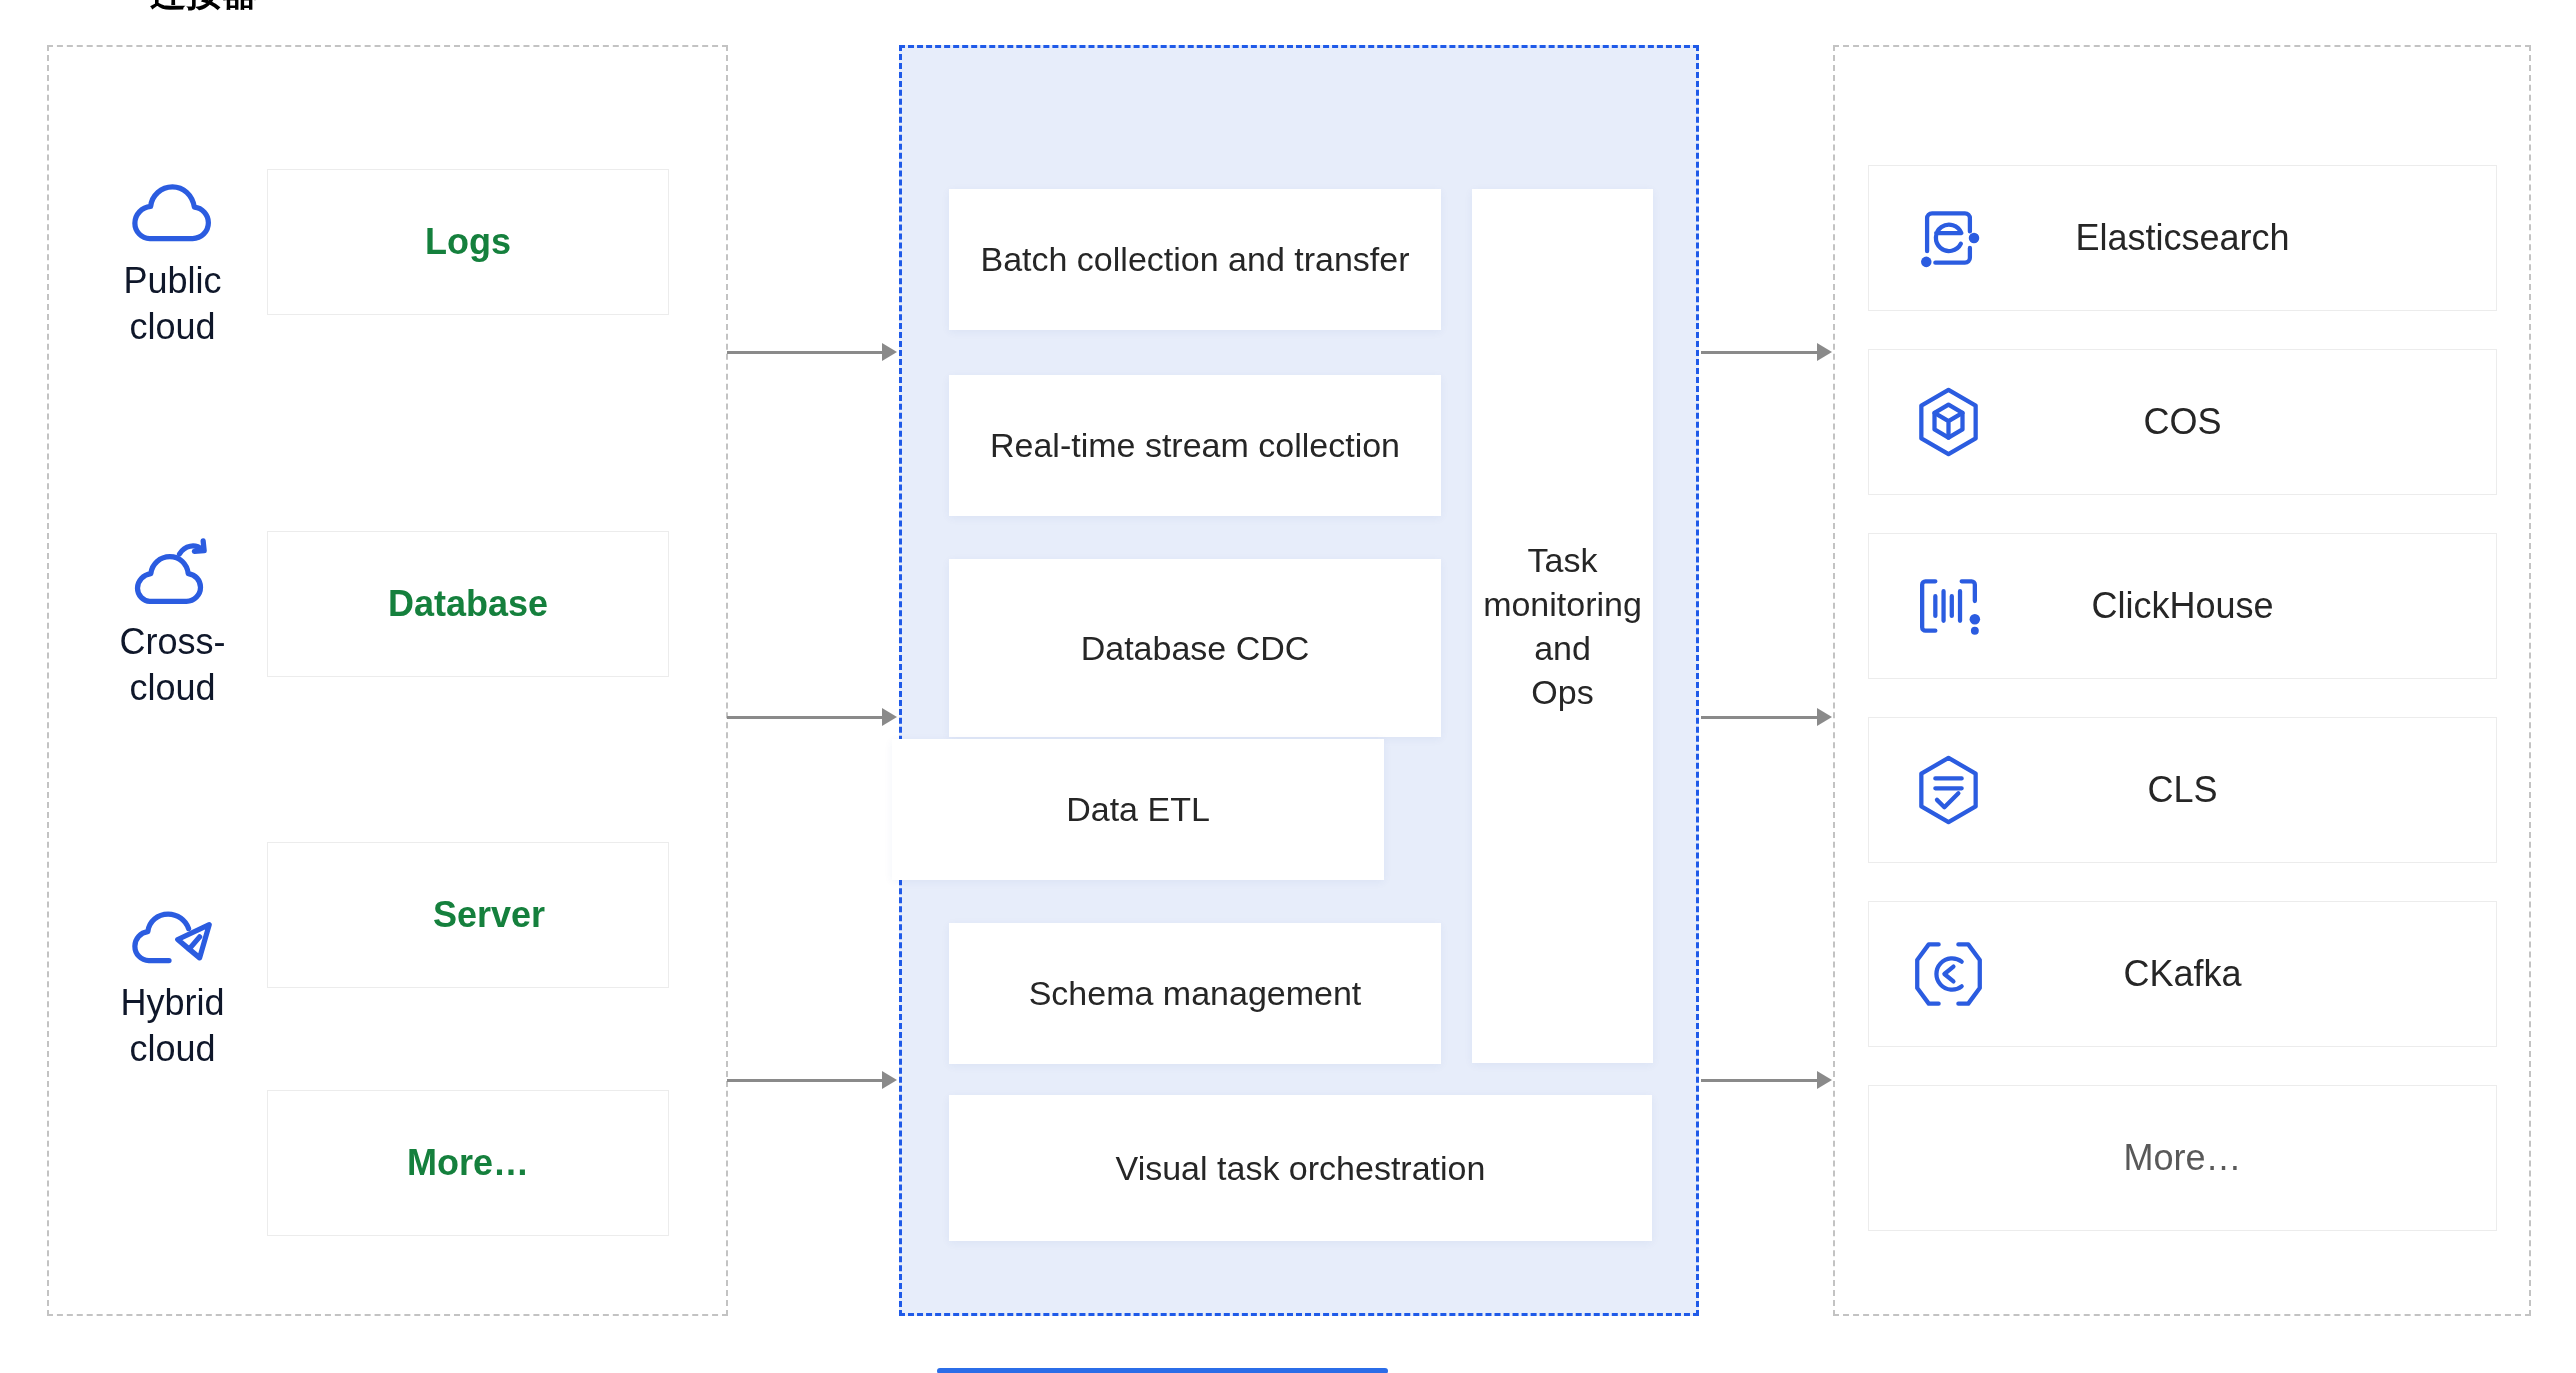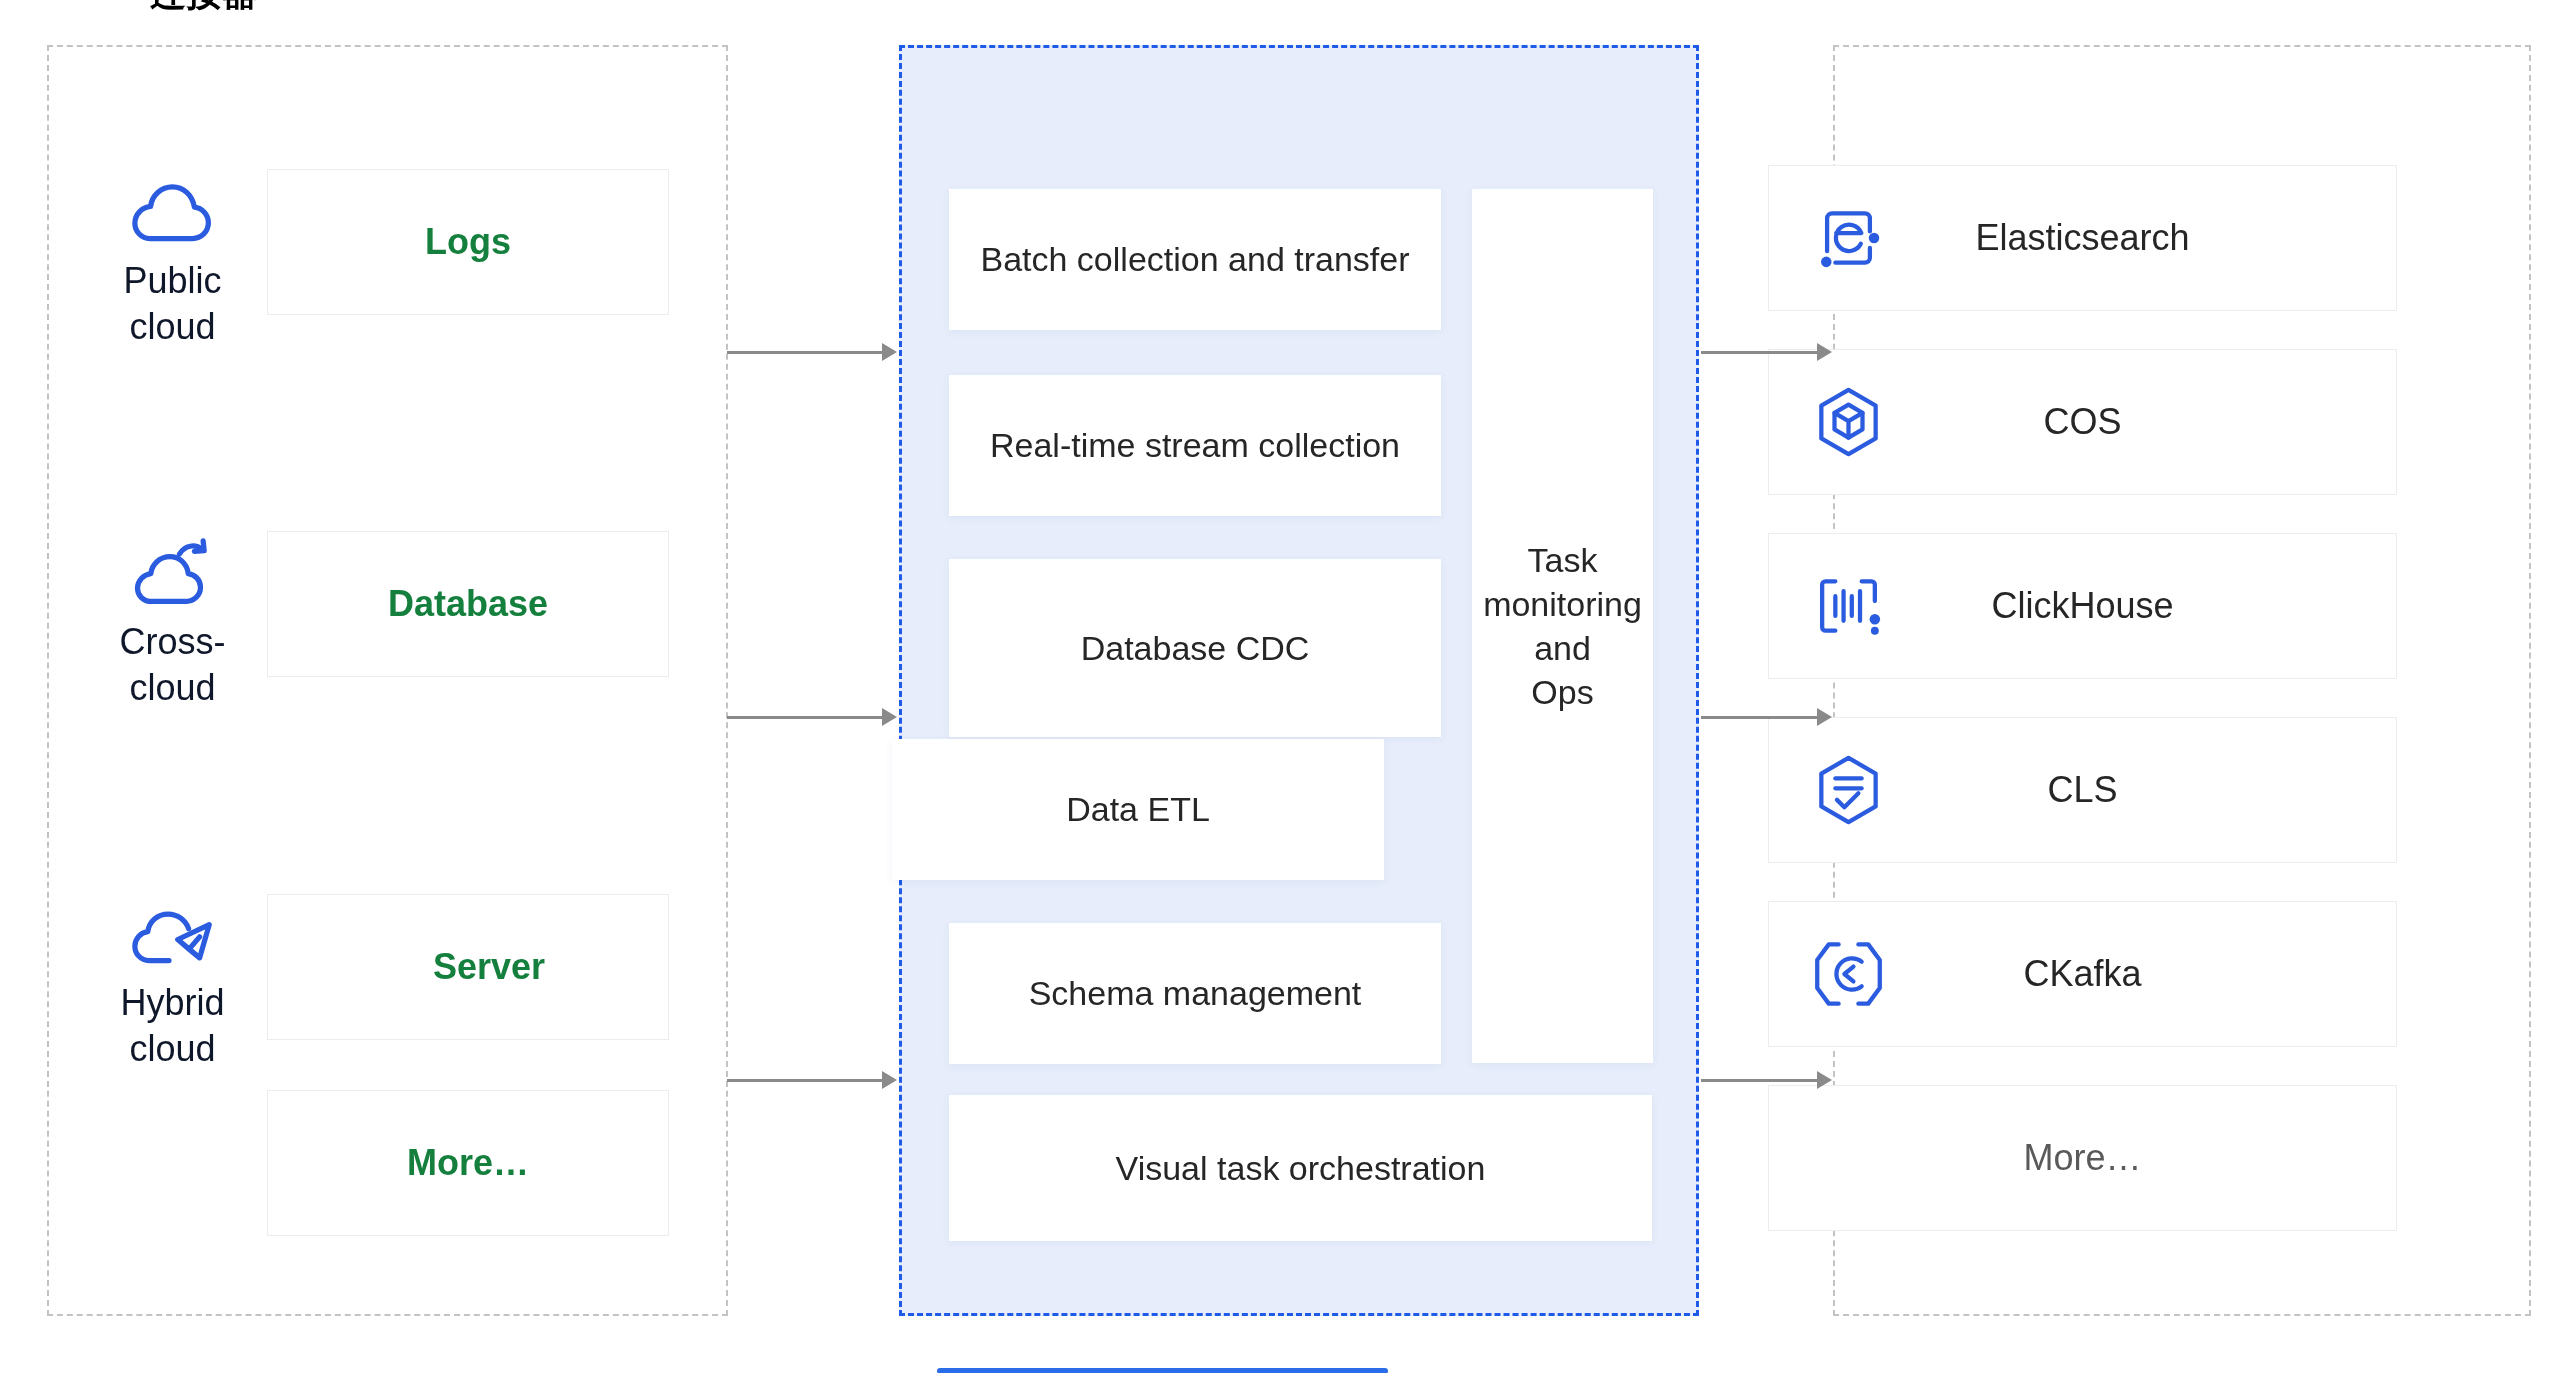--- a/index.html
+++ b/index.html
@@ -18,21 +18,21 @@
   .src-label{margin-top:6.9px;font-size:36px;line-height:1.28;color:#0f172a;}
 
   
   .io-box{position:absolute;left:267px;width:402px;height:146px;background:#fff;border:1.7px solid #ececec;
           box-sizing:border-box;display:flex;align-items:center;justify-content:center;
           font-size:36px;color:#15803d;font-weight:bold;}
   .mod-box{position:absolute;background:#fff;display:flex;align-items:center;justify-content:center;
            font-size:34px;color:#262626;text-align:center;box-shadow:0 1.7px 8.6px rgba(30,60,150,0.06);
            box-sizing:border-box;}
   .pre-line{white-space:pre-line;line-height:1.3;}
-  .dest-box{position:absolute;left:1768px;width:629px;height:146px;background:#fff;border:1.7px solid #ececec;
+  .dest-box{position:absolute;left:1868px;width:629px;height:146px;background:#fff;border:1.7px solid #ececec;
             box-sizing:border-box;display:flex;align-items:center;justify-content:center;}
   .dest-box .dest-icon{position:absolute;left:40px;top:50%;transform:translateY(-50%);}
   .dest-icon svg{width:79px;height:79px;display:block;}
   .dest-label{font-size:36px;color:#262626;}
   .muted{color:#595959;}
 
   
   .arrow{position:absolute;height:20.6px;display:flex;align-items:center;}
   .arrow .arrow-line{flex:1;height:2.6px;background:#8a8a8a;}
   .arrow .arrow-head{width:0;height:0;border-top:9.5px solid transparent;border-bottom:9.5px solid transparent;
@@ -84,21 +84,21 @@
         <path d="M24 35H12.5C8 35 4.5 31.3 4.5 26.8c0-4.3 3.2-7.8 7.4-8.3C12.6 12.6 17.5 8.5 23.5 8.5c5.4 0 10 3.4 11.7 8.3"></path>
         <path d="M29 23l18-8.5-5.5 19-6-5-6.5-5.5z"></path>
         <path d="M35.5 28.5l6-7"></path>
       </svg>
     </div>
     <div class="src-label">Hybrid cloud</div>
   </div>
 
   <div class="io-box" style="top:169px;">Logs</div>
   <div class="io-box" style="top:531px;">Database</div>
-  <div class="io-box" style="top:894px;padding-left:42px;">Server</div>
+  <div class="io-box" style="top:842px;padding-left:42px;">Server</div>
   <div class="io-box" style="top:1090px;">More…</div>
 
   <div class="panel mid-panel"></div>
 
   <div class="mod-box" style="left:949px;top:189px;width:492px;height:141px;">Batch collection and transfer</div>
   <div class="mod-box" style="left:949px;top:375px;width:492px;height:141px;">Real-time stream collection</div>
   <div class="mod-box" style="left:949px;top:559px;width:492px;height:178px;">Database CDC</div>
   <div class="mod-box" style="left:892px;top:739px;width:492px;height:141px;">Data ETL</div>
   <div class="mod-box" style="left:949px;top:923px;width:492px;height:141px;">Schema management</div>
 

